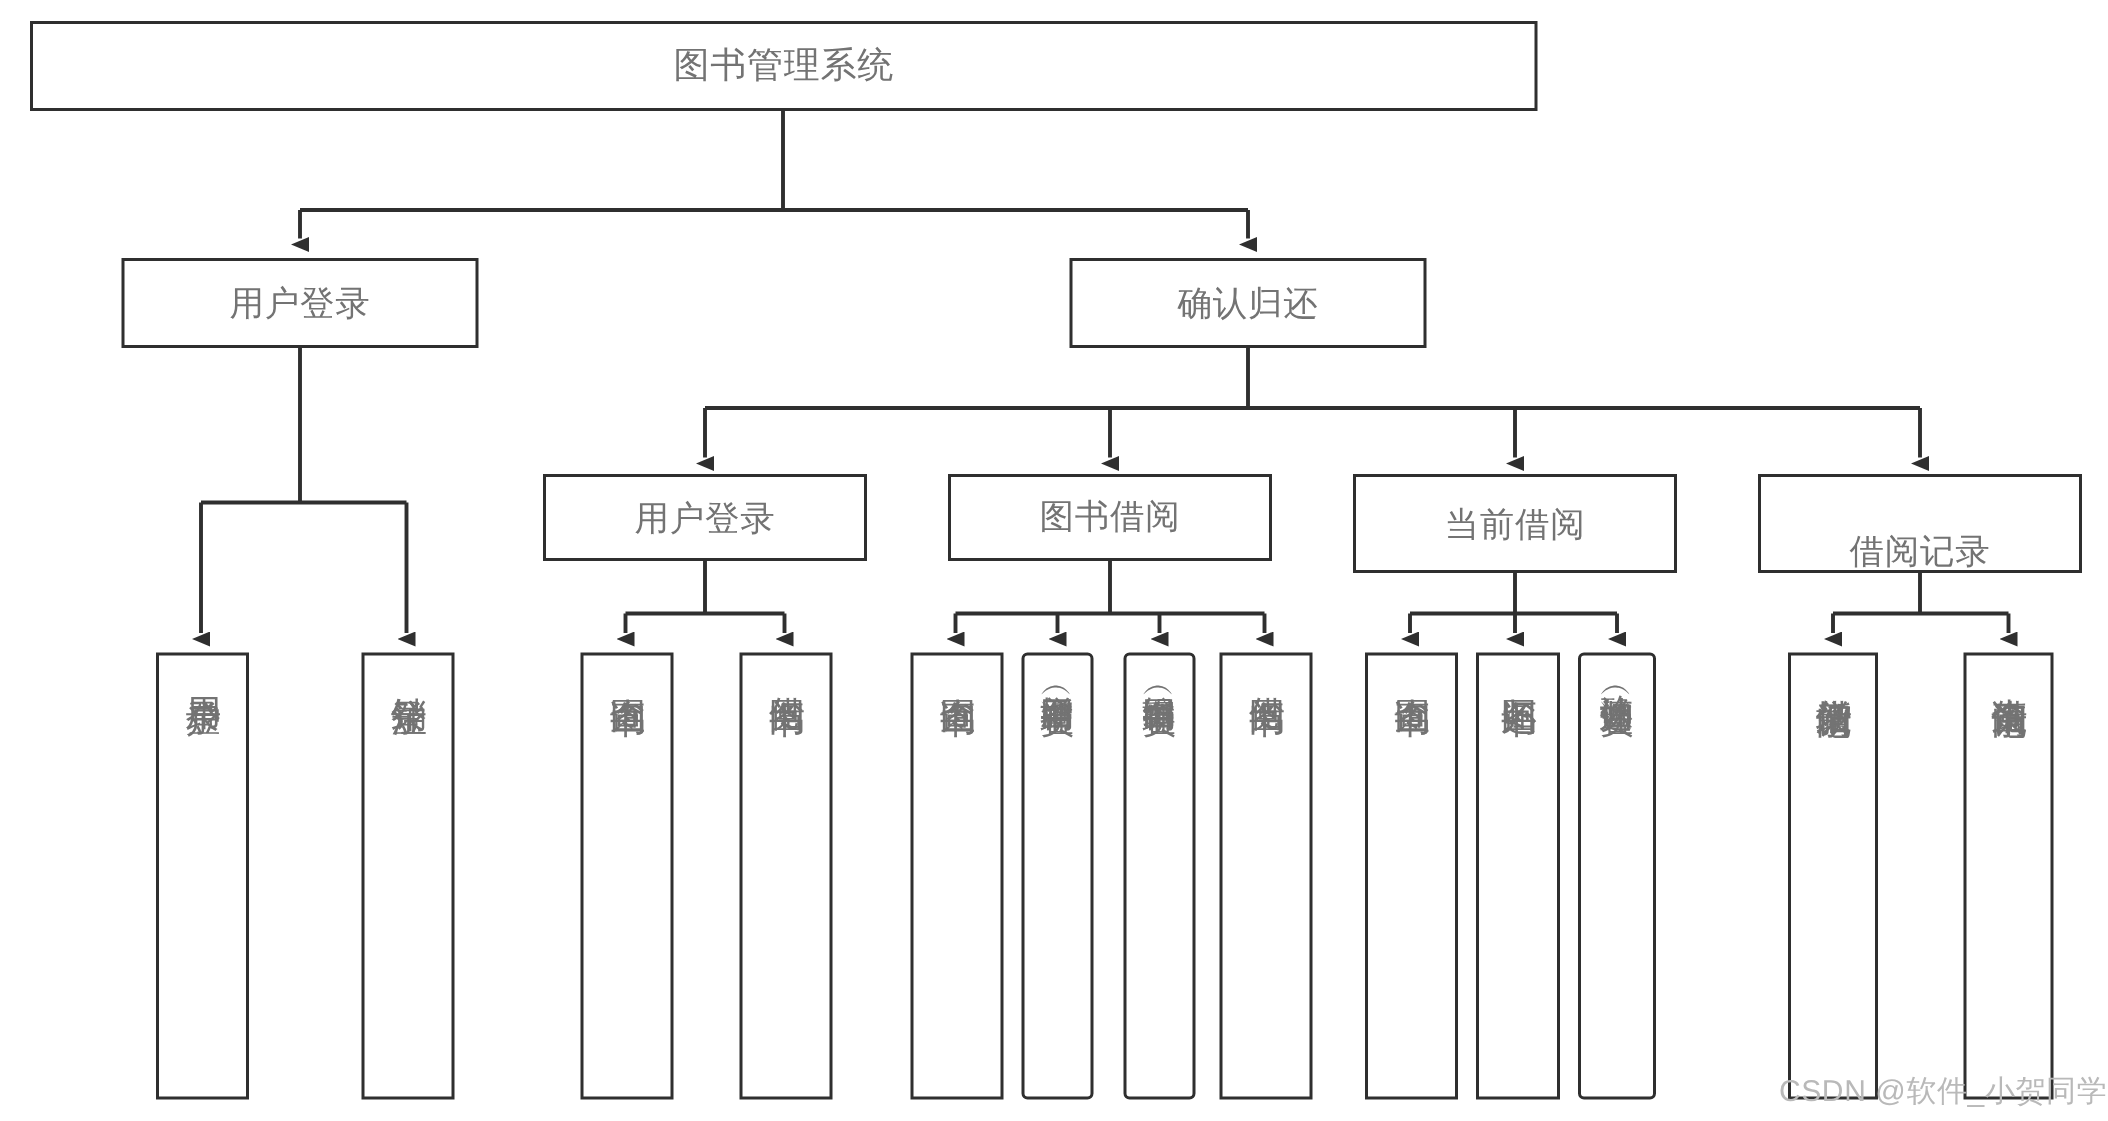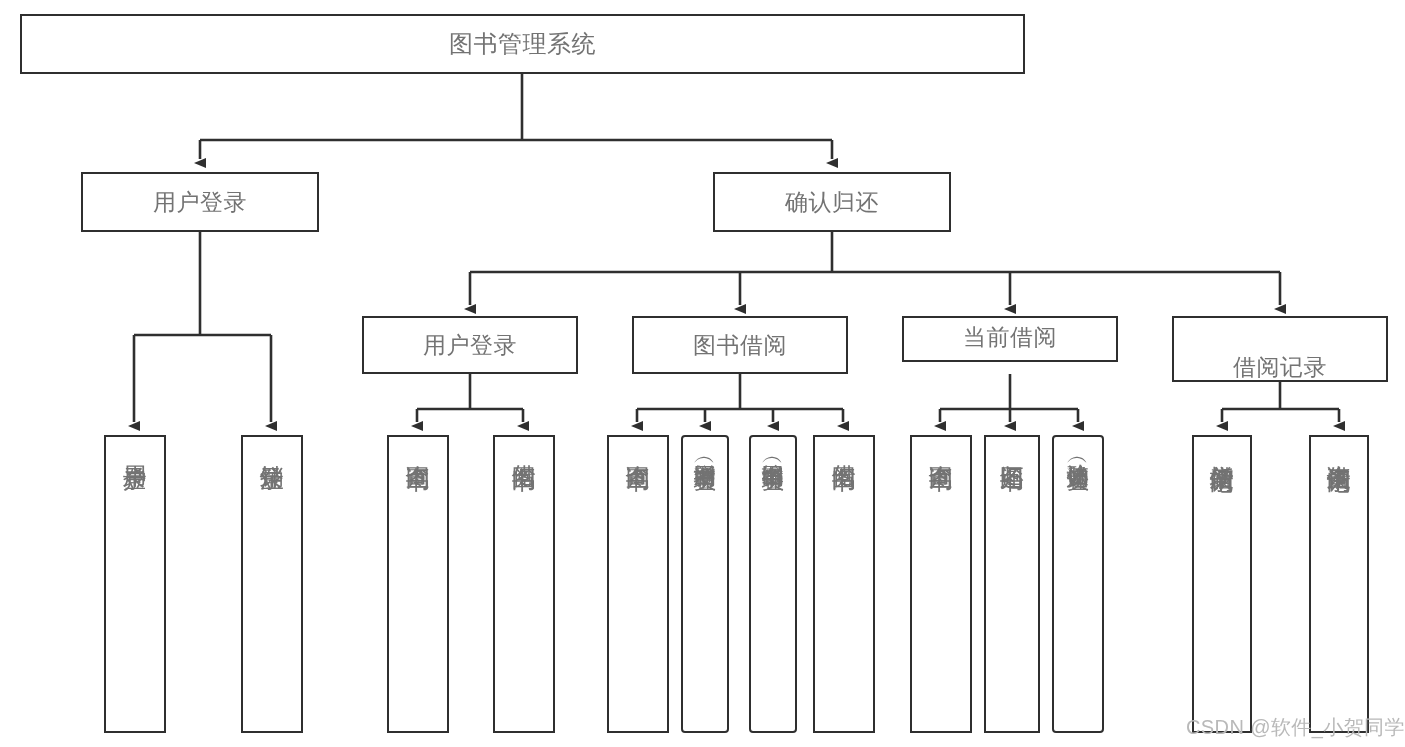--- a/index.html
+++ b/index.html
@@ -112,24 +112,24 @@
   <div class="node horiz" style="left:81px;top:172px;width:238px;height:60px;">
     <span class="lbl">用户登录</span>
   </div>
   <div class="node horiz" style="left:713px;top:172px;width:238px;height:60px;">
     <span class="lbl">确认归还</span>
   </div>
 
   <div class="node horiz" style="left:362px;top:316px;width:216px;height:58px;">
     <span class="lbl">用户登录</span>
   </div>
-  <div class="node horiz" style="left:632px;top:316px;width:216px;height:58px;">
+  <div class="node horiz" style="left:632px;top:316px;width:216px;height:58px;font-family:Liberation Serif, serif;">
     <span class="lbl">图书借阅</span>
   </div>
-  <div class="node horiz" style="left:902px;top:316px;width:216px;height:46px;font-family:Liberation Mono, monospace;">
+  <div class="node horiz" style="left:902px;top:316px;width:216px;height:66px;">
     <span class="lbl">当前借阅</span>
   </div>
   <div class="node horiz" style="left:1172px;top:316px;width:216px;height:66px;align-items:flex-end;">
     <span class="lbl">借阅记录</span>
   </div>
 
   <div class="node vert" style="left:104px;top:435px;width:62px;height:298px;">
     <span class="lbl">用户登录</span>
   </div>
   <div class="node vert" style="left:241px;top:435px;width:62px;height:298px;">

